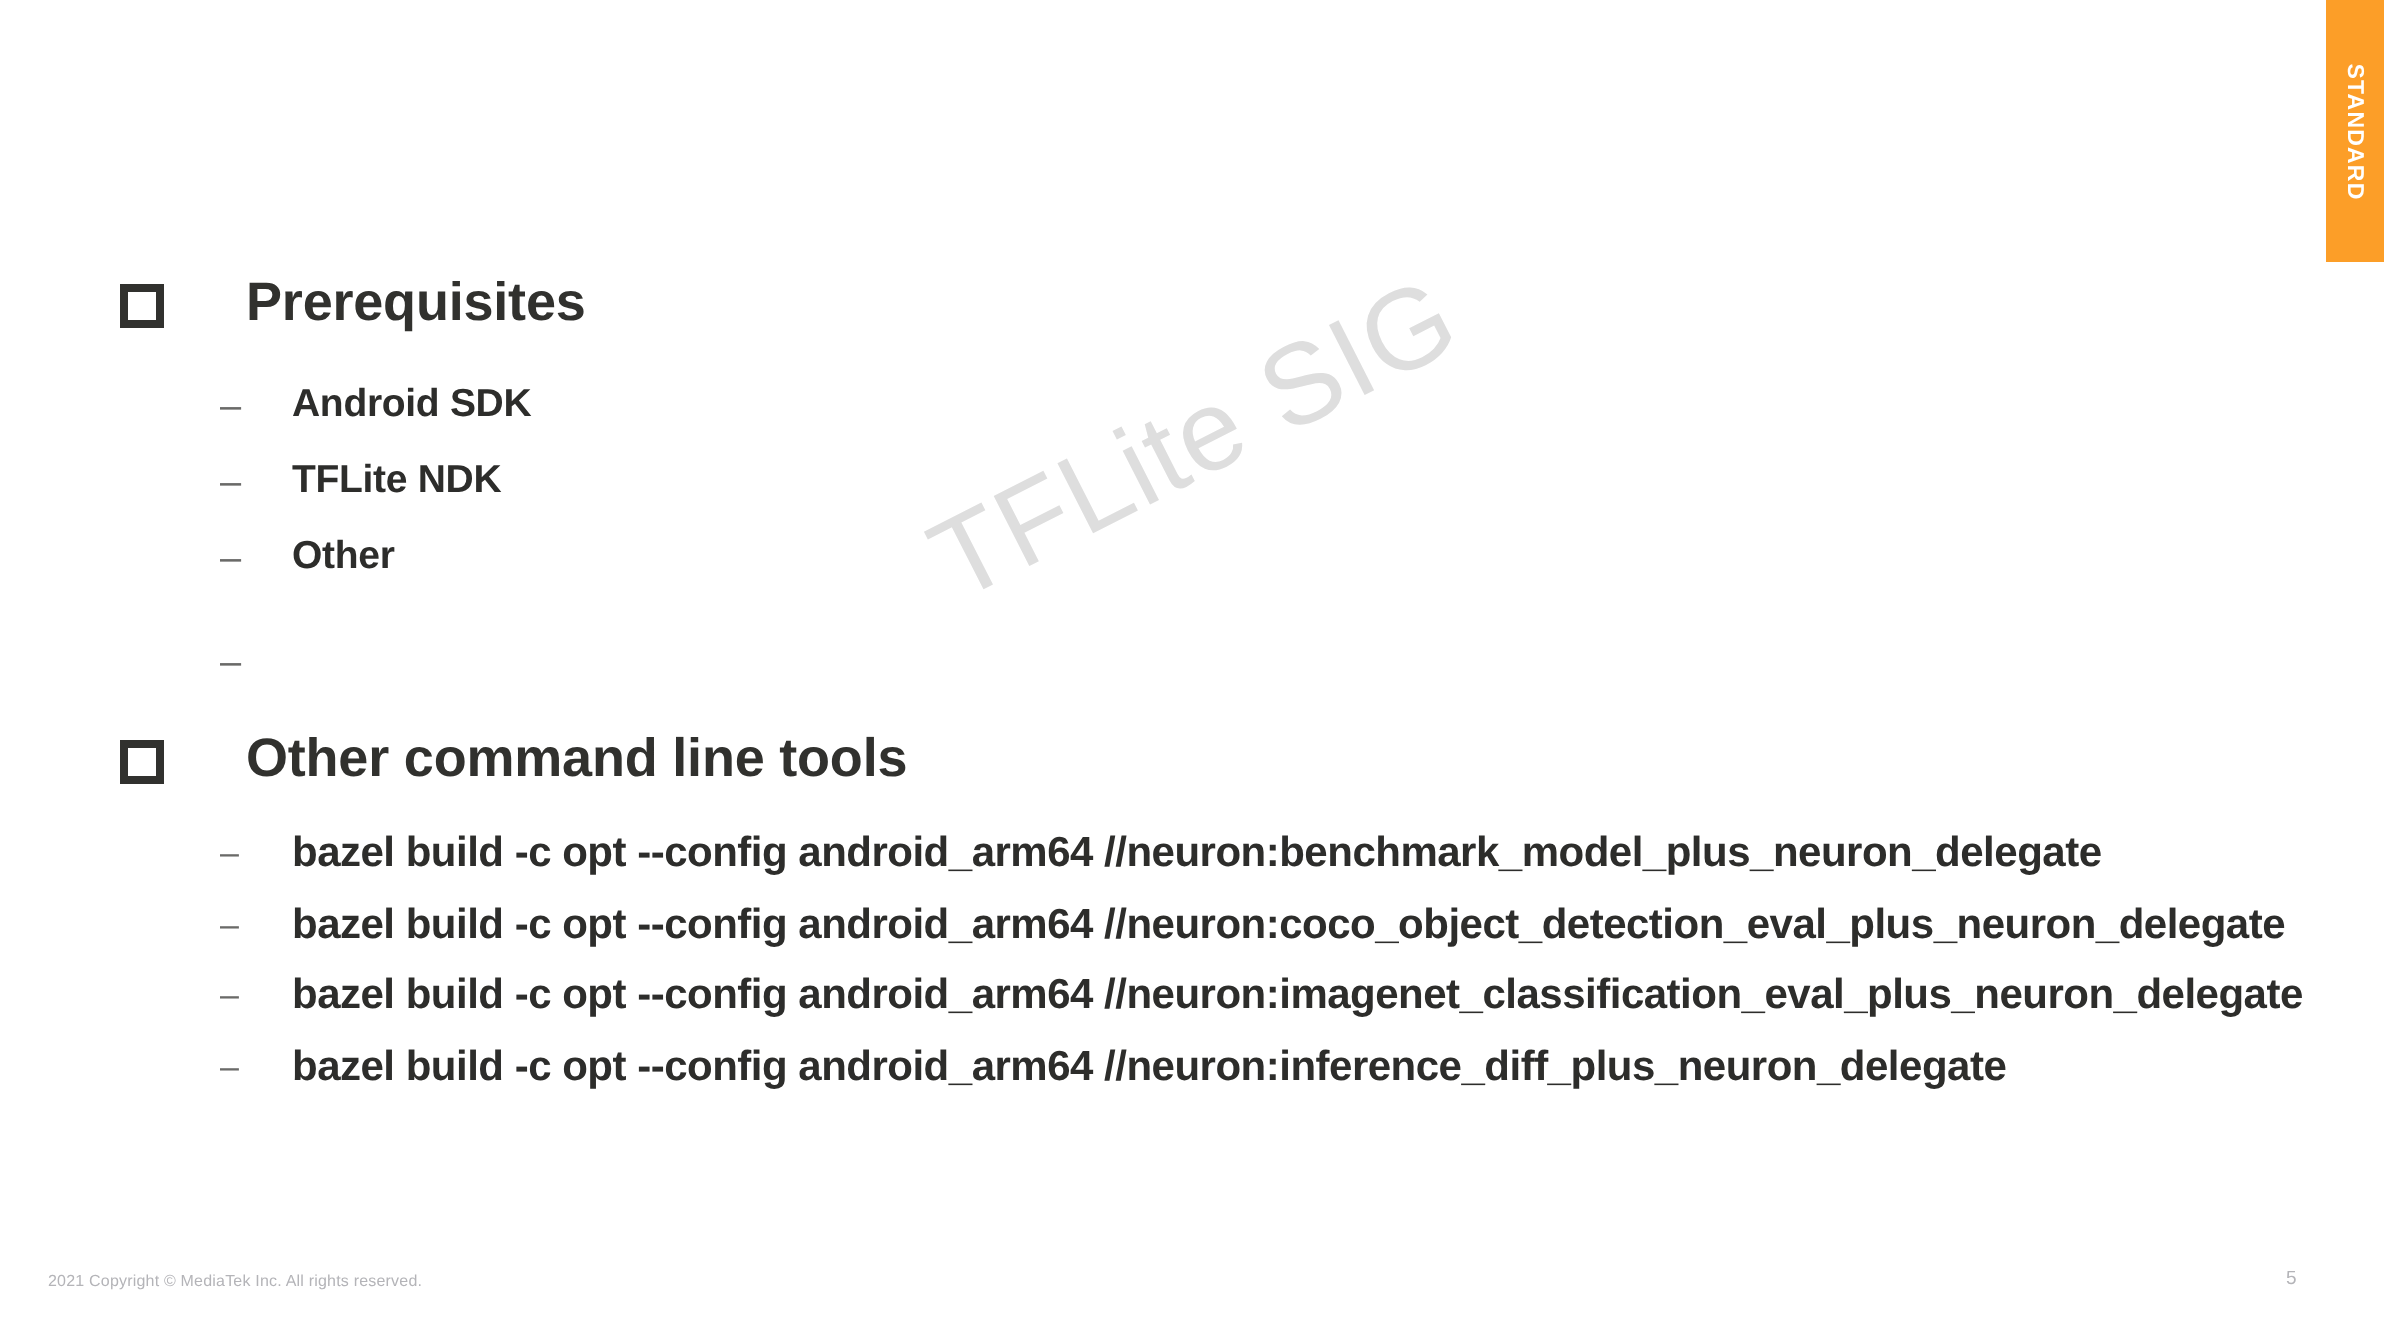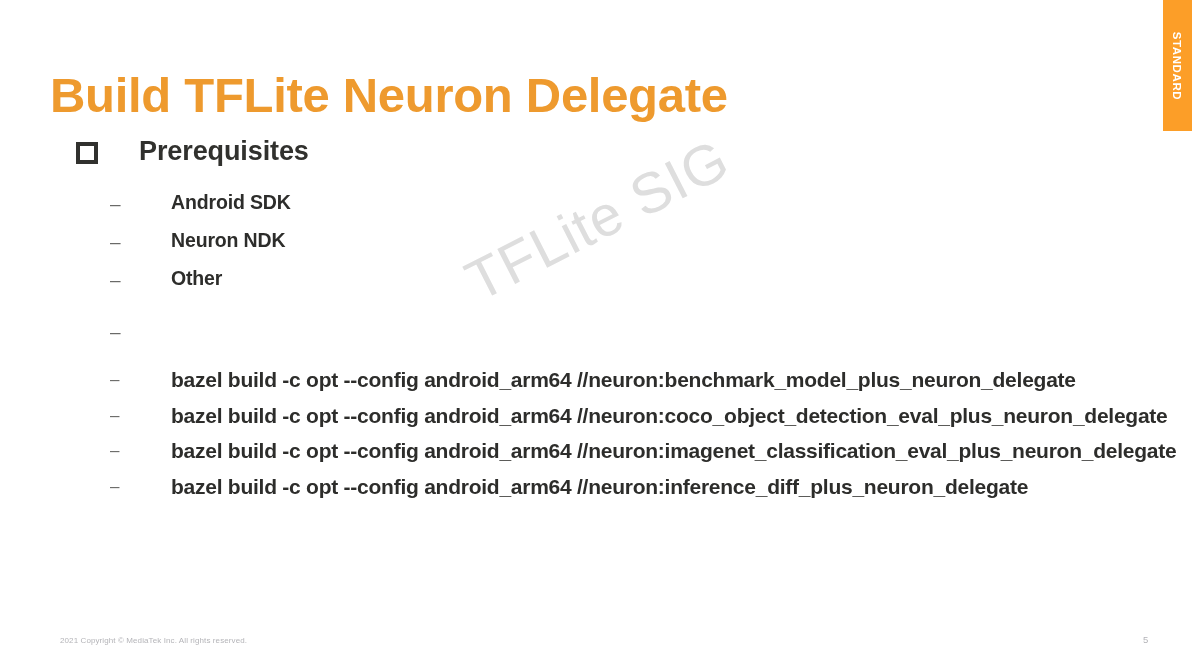--- a/index.html
+++ b/index.html
@@ -87,21 +87,21 @@
     z-index: 2;
   }
 
   .block { position: relative; }
 
   
   .l1 {
     display: flex;
     align-items: center;
     height: 47px;
-    padding-left: 76px;
+    padding-left: 60px;
   }
   .l1-marker {
     width: 22px;
     height: 22px;
     box-sizing: border-box;
     border: 4px solid #31312E;
     background: #ffffff;
     flex: 0 0 auto;
     margin-top: 2px;
   }
@@ -124,21 +124,21 @@
   }
   .l2-marker {
     width: 16px;
     color: #6a6a68;
     font-size: 19px;
     font-weight: 400;
     flex: 0 0 auto;
     line-height: 1;
   }
   .l2-text {
-    margin-left: 45px;
+    margin-left: 20px;
     color: #2d2d2b;
     font-size: 19.5px;
     font-weight: 700;
     letter-spacing: -0.15px;
     white-space: nowrap;
     line-height: 1;
   }
 
   
   .l2.small { height: 35.5px; }
@@ -149,21 +149,21 @@
   .l2.small .l2-marker { font-size: 17px; }
 
   
   .gap-a { height: 9px; }
   .gap-b { height: 8px; }
   .gap-c { height: 6px; }
 
   
   .footer-copy {
     position: absolute;
-    left: 60px;
+    left: 24px;
     top: 636px;
     color: #b4b4b8;
     font-size: 8px;
     font-weight: 400;
     letter-spacing: 0.1px;
     white-space: nowrap;
     font-family: "Liberation Sans", sans-serif;
   }
   .footer-page {
     position: absolute;
@@ -179,56 +179,59 @@
 <body>
 
 <div class="slide">
 
   <div class="ribbon">
     <span class="ribbon-label">STANDARD</span>
   </div>
 
   <div class="watermark">TFLite SIG</div>
 
-  <h1 class="title">Build TFLite Neuron Delegate</h1>
 
   <div class="content">
 
     <div class="block">
       <div class="l1">
         <span class="l1-marker"></span>
         <span class="l1-text">Prerequisites</span>
       </div>
       <div class="gap-a"></div>
       <div class="l2">
         <span class="l2-marker">–</span>
         <span class="l2-text">Android SDK</span>
       </div>
       <div class="l2">
         <span class="l2-marker">–</span>
-        <span class="l2-text">Neuron NDK</span>
+        <span class="l2-text">TFLite NDK</span>
       </div>
       <div class="l2">
         <span class="l2-marker">–</span>
         <span class="l2-text">Other</span>
       </div>
     </div>
 
     <div class="gap-b"></div>
 
     <div class="block">
       <div class="gap-c"></div>
       <div class="l2">
         <span class="l2-marker">–</span>
       </div>
     </div>
 
     <div class="gap-c"></div>
 
     <div class="block">
+      <div class="l1">
+        <span class="l1-marker"></span>
+        <span class="l1-text">Other command line tools</span>
+      </div>
       <div class="gap-c"></div>
       <div class="l2 small">
         <span class="l2-marker">–</span>
         <span class="l2-text">bazel build -c opt --config android_arm64 //neuron:benchmark_model_plus_neuron_delegate</span>
       </div>
       <div class="l2 small">
         <span class="l2-marker">–</span>
         <span class="l2-text">bazel build -c opt --config android_arm64 //neuron:coco_object_detection_eval_plus_neuron_delegate</span>
       </div>
       <div class="l2 small">

